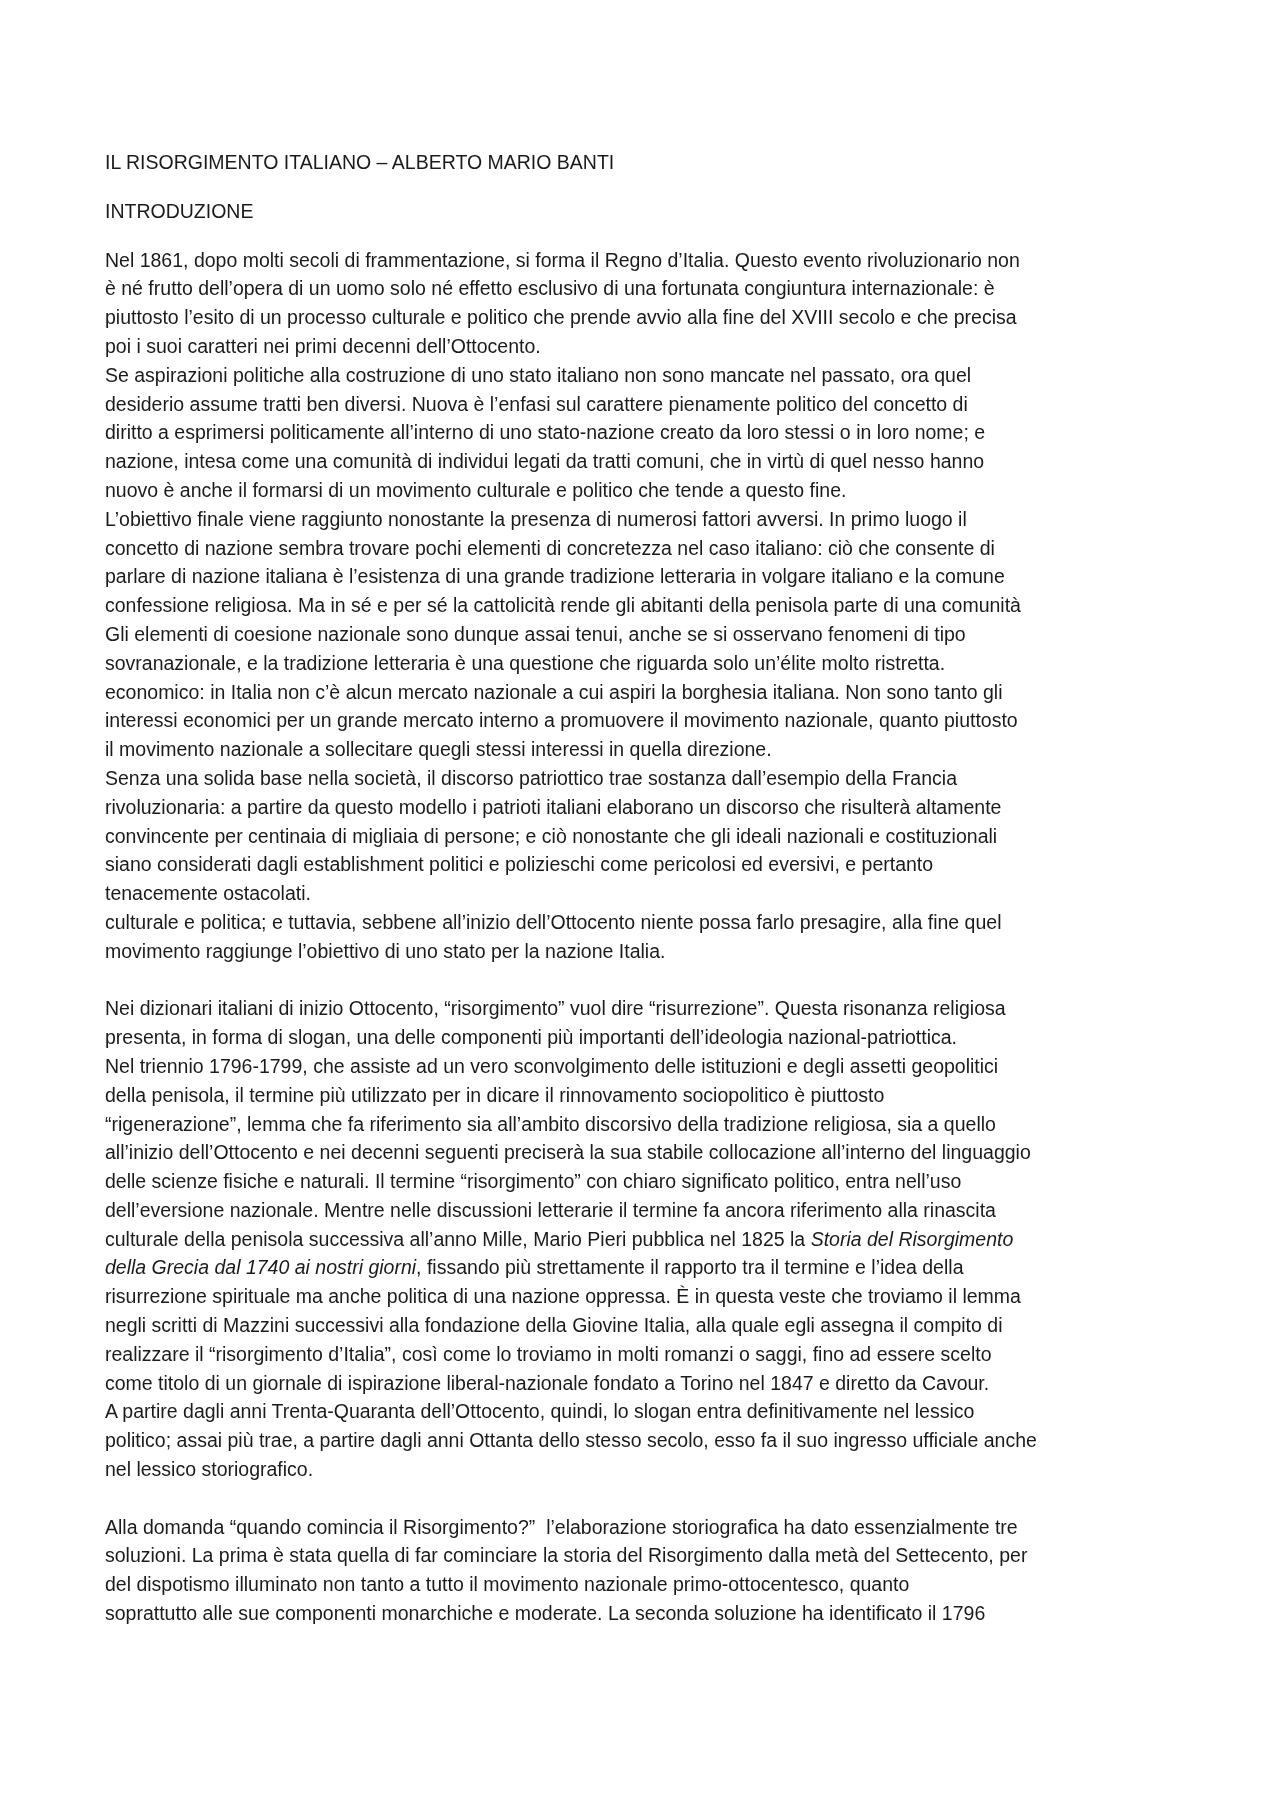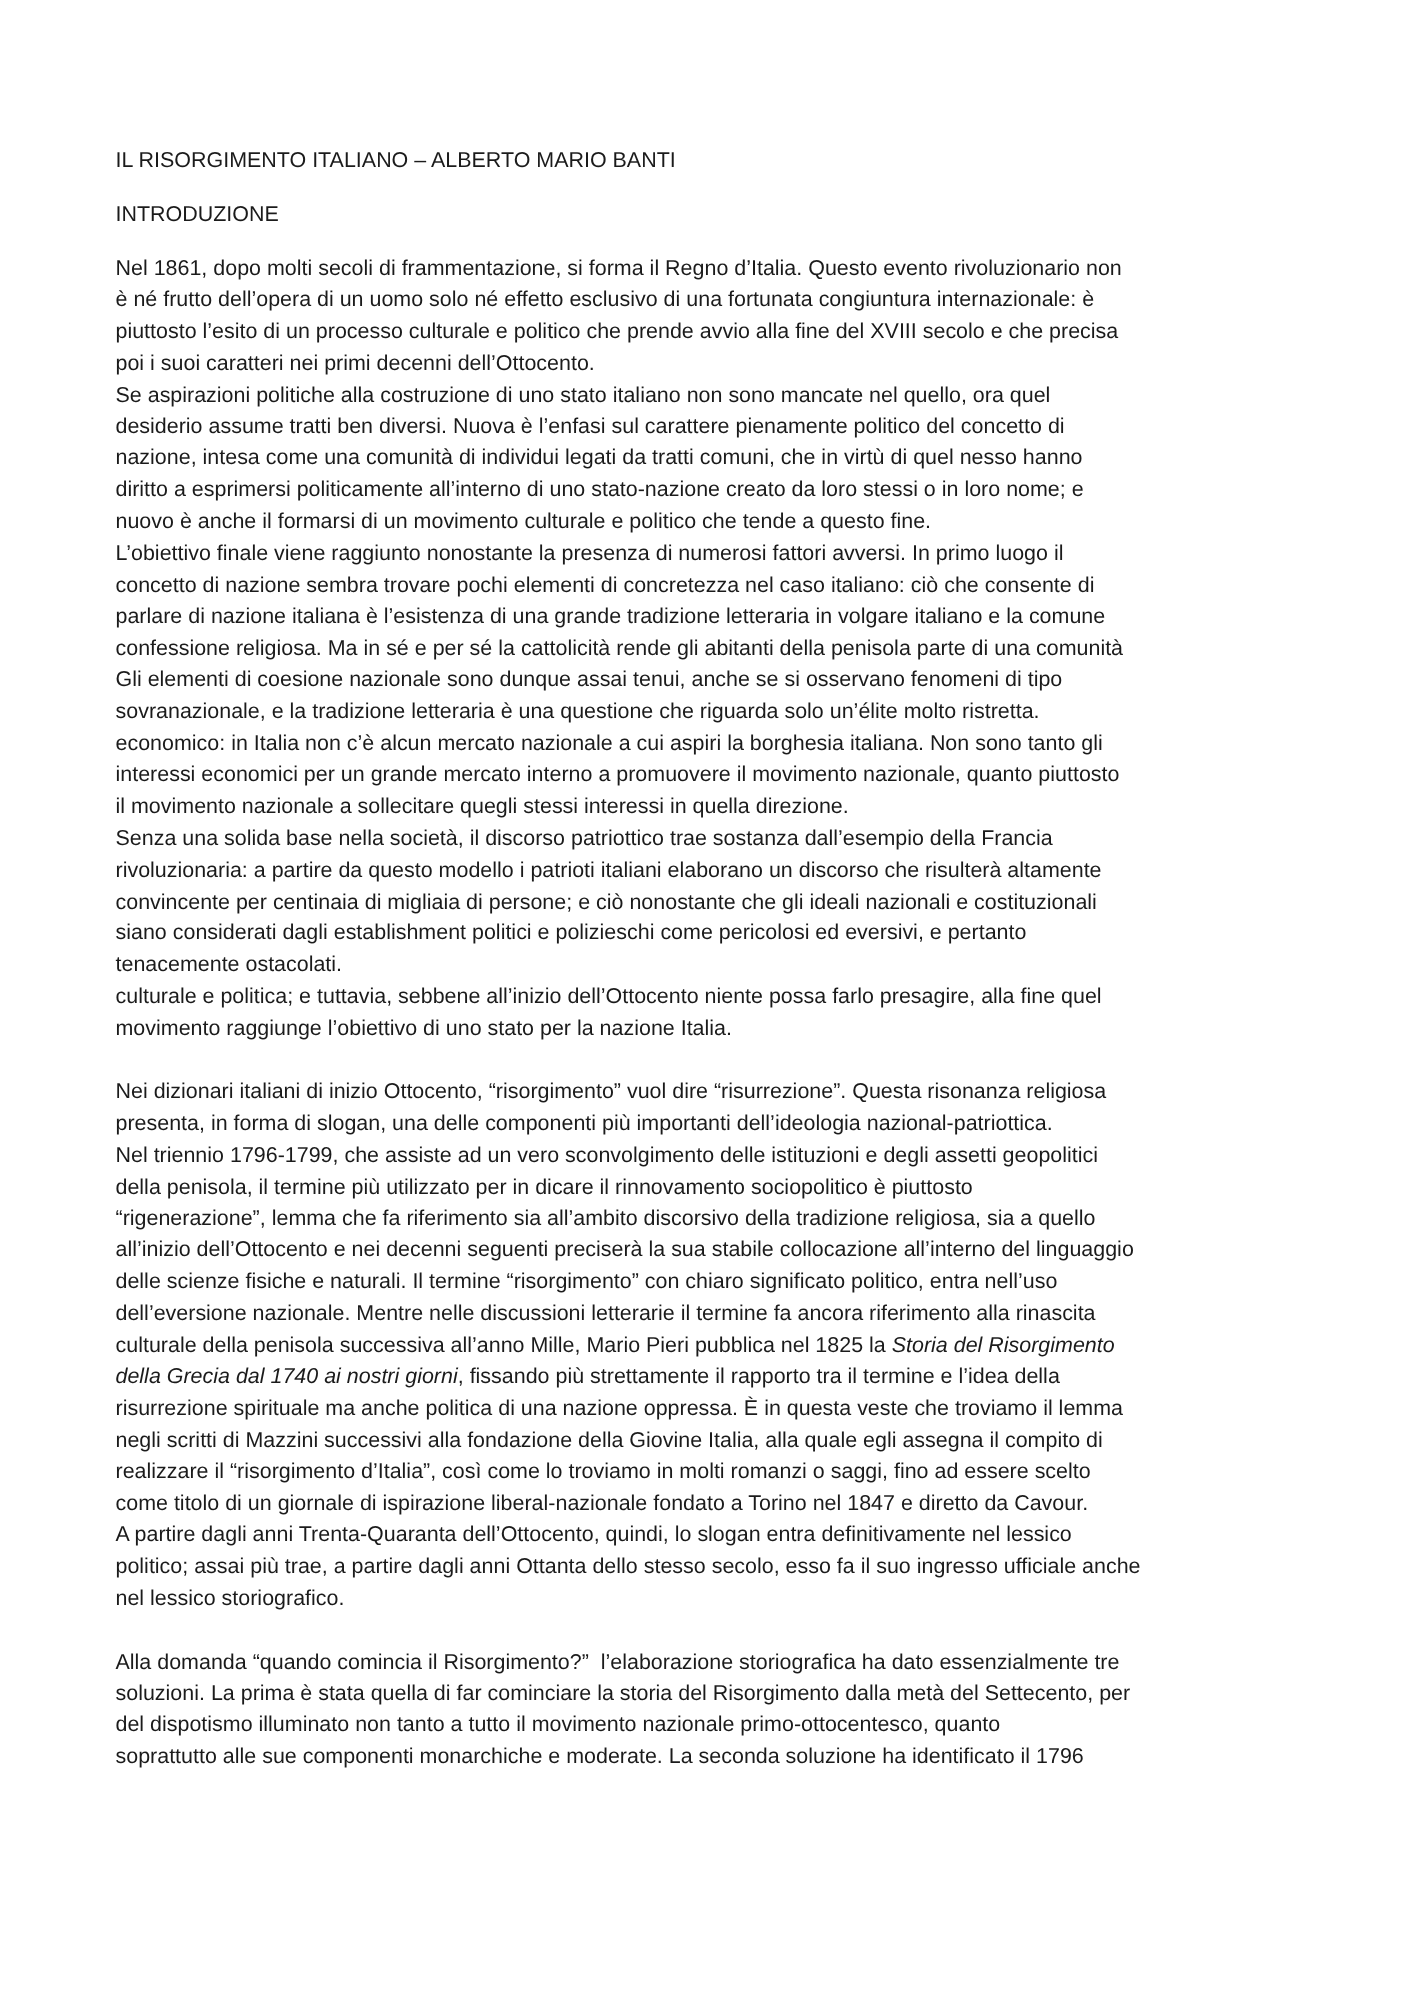--- a/index.html
+++ b/index.html
@@ -12,21 +12,21 @@
     width: 1280px;
     height: 1811px;
     background: #ffffff;
     overflow: hidden;
     font-family: "Liberation Sans", "DejaVu Sans", sans-serif;
     color: #1b1b1b;
   }
   .content {
     position: absolute;
     left: 105px;
-    top: 132px;
+    top: 148px;
     width: 1110px;
   }
   .line {
     font-size: 19.5px;
     line-height: 28.8px;
     height: 28.8px;
     white-space: pre;
     letter-spacing: 0px;
   }
   .line .italic {
@@ -45,24 +45,24 @@
 <div class="page">
   <div class="content" style="color: rgb(27, 27, 27);">
       <div class="line"><span>IL RISORGIMENTO ITALIANO – ALBERTO MARIO BANTI</span></div>
       <div class="gap-sm"></div>
       <div class="line"><span>INTRODUZIONE</span></div>
       <div class="gap-sm"></div>
       <div class="line"><span>Nel 1861, dopo molti secoli di frammentazione, si forma il Regno d’Italia. Questo evento rivoluzionario non</span></div>
       <div class="line"><span>è né frutto dell’opera di un uomo solo né effetto esclusivo di una fortunata congiuntura internazionale: è</span></div>
       <div class="line"><span>piuttosto l’esito di un processo culturale e politico che prende avvio alla fine del XVIII secolo e che precisa</span></div>
       <div class="line"><span>poi i suoi caratteri nei primi decenni dell’Ottocento.</span></div>
-      <div class="line"><span>Se aspirazioni politiche alla costruzione di uno stato italiano non sono mancate nel quello, ora quel</span></div>
+      <div class="line"><span>Se aspirazioni politiche alla costruzione di uno stato italiano non sono mancate nel passato, ora quel</span></div>
       <div class="line"><span>desiderio assume tratti ben diversi. Nuova è l’enfasi sul carattere pienamente politico del concetto di</span></div>
+      <div class="line"><span>diritto a esprimersi politicamente all’interno di uno stato-nazione creato da loro stessi o in loro nome; e</span></div>
       <div class="line"><span>nazione, intesa come una comunità di individui legati da tratti comuni, che in virtù di quel nesso hanno</span></div>
-      <div class="line"><span>diritto a esprimersi politicamente all’interno di uno stato-nazione creato da loro stessi o in loro nome; e</span></div>
       <div class="line"><span>nuovo è anche il formarsi di un movimento culturale e politico che tende a questo fine.</span></div>
       <div class="line"><span>L’obiettivo finale viene raggiunto nonostante la presenza di numerosi fattori avversi. In primo luogo il</span></div>
       <div class="line"><span>concetto di nazione sembra trovare pochi elementi di concretezza nel caso italiano: ciò che consente di</span></div>
       <div class="line"><span>parlare di nazione italiana è l’esistenza di una grande tradizione letteraria in volgare italiano e la comune</span></div>
       <div class="line"><span>confessione religiosa. Ma in sé e per sé la cattolicità rende gli abitanti della penisola parte di una comunità</span></div>
       <div class="line"><span>Gli elementi di coesione nazionale sono dunque assai tenui, anche se si osservano fenomeni di tipo</span></div>
       <div class="line"><span>sovranazionale, e la tradizione letteraria è una questione che riguarda solo un’élite molto ristretta.</span></div>
       <div class="line"><span>economico: in Italia non c’è alcun mercato nazionale a cui aspiri la borghesia italiana. Non sono tanto gli</span></div>
       <div class="line"><span>interessi economici per un grande mercato interno a promuovere il movimento nazionale, quanto piuttosto</span></div>
       <div class="line"><span>il movimento nazionale a sollecitare quegli stessi interessi in quella direzione.</span></div>

